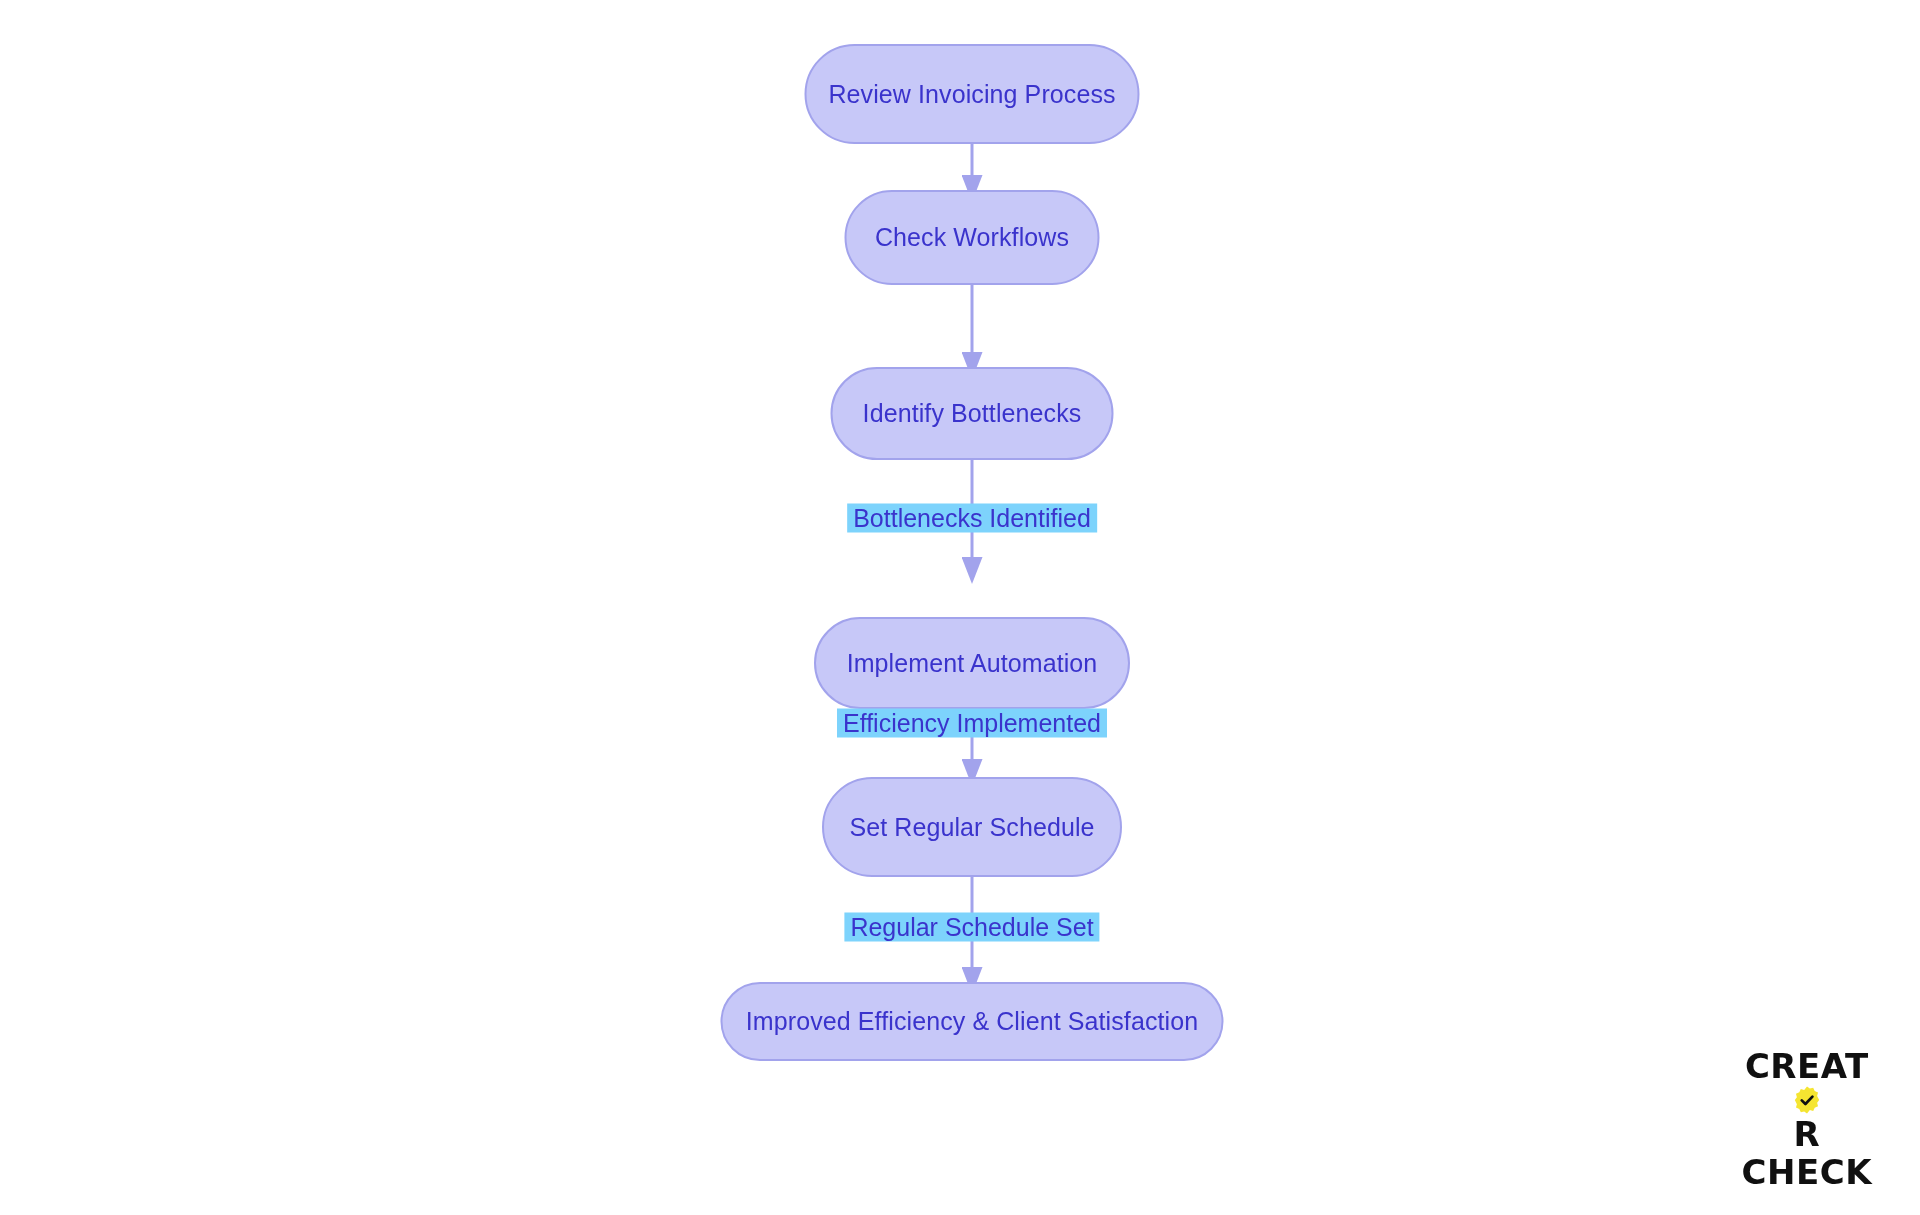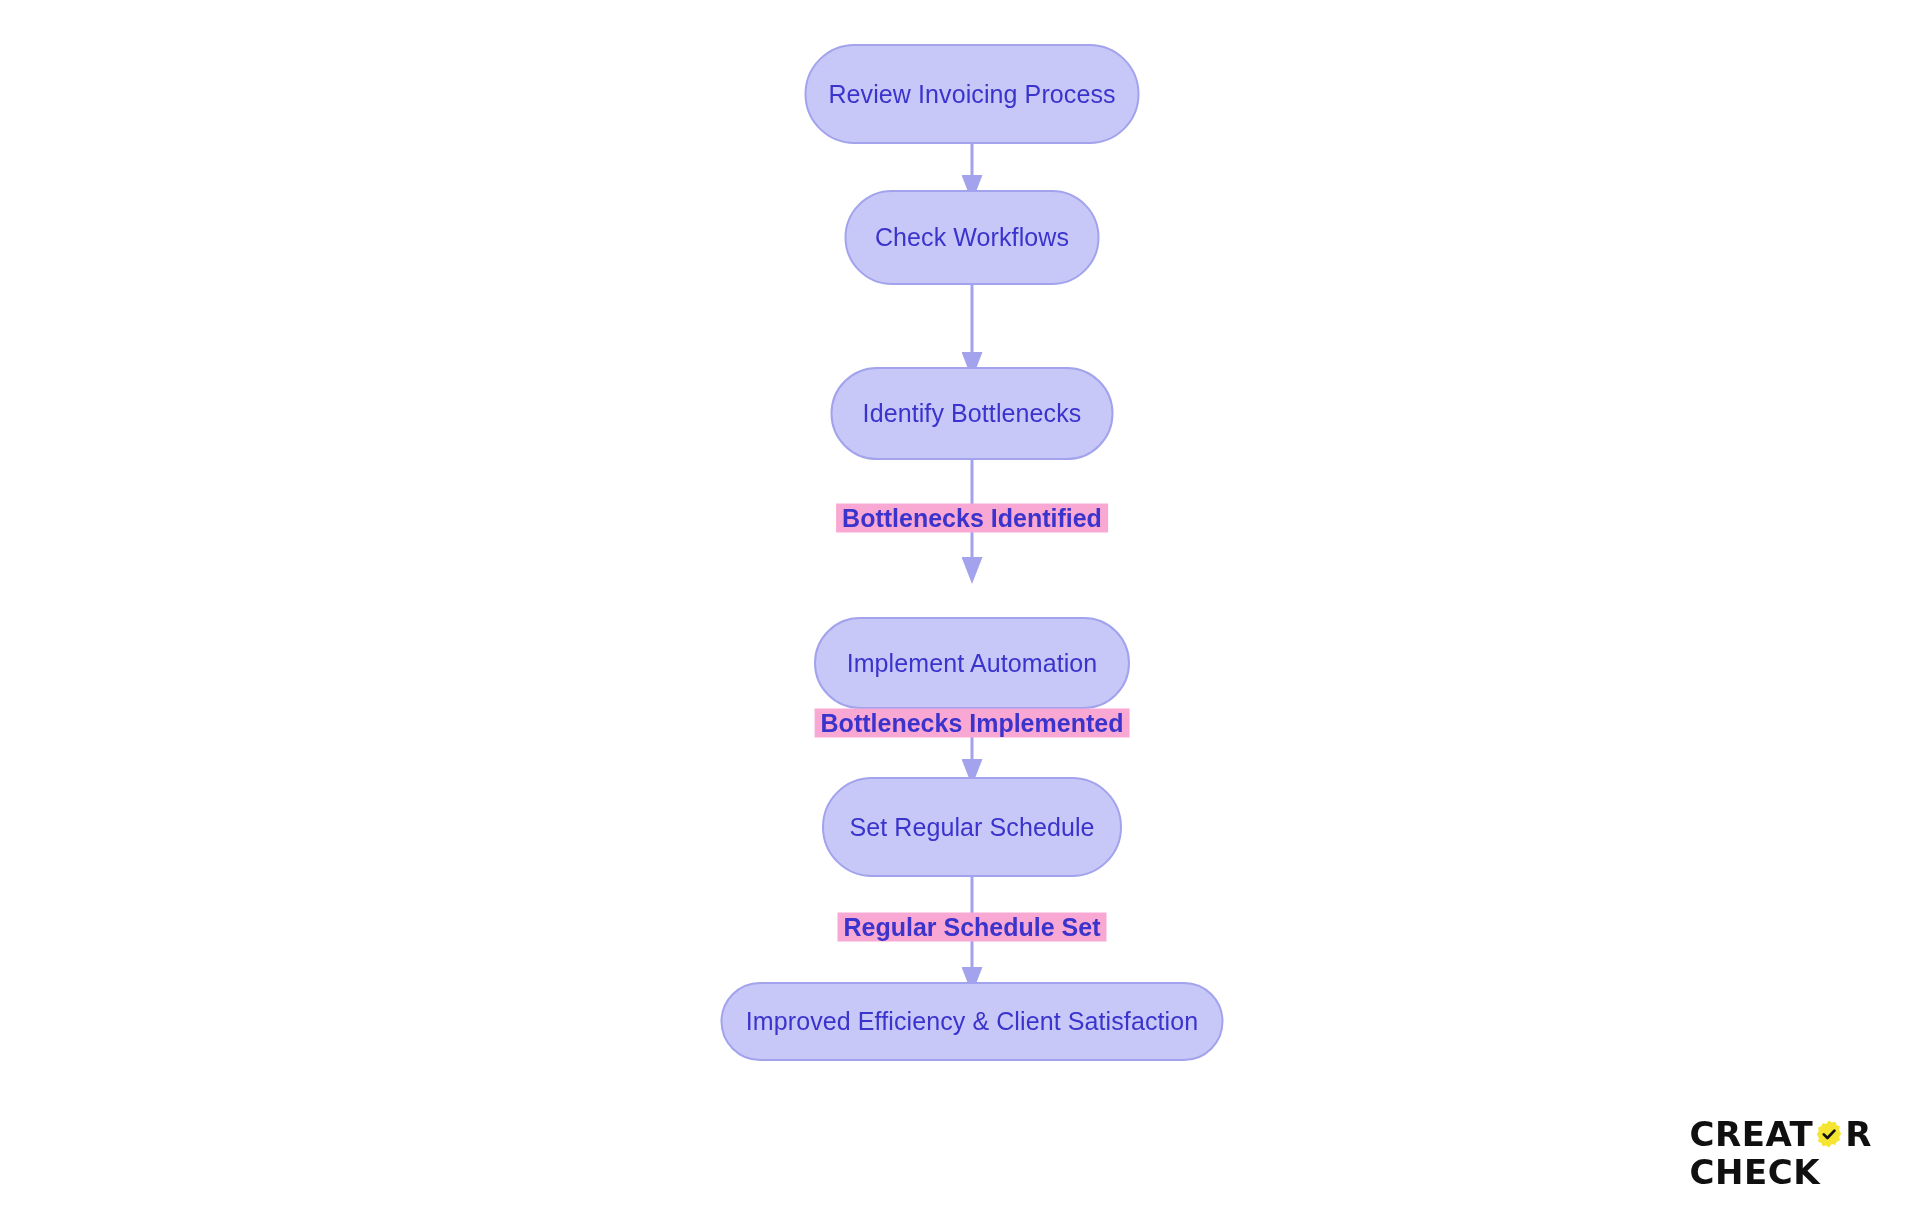--- a/index.html
+++ b/index.html
@@ -54,44 +54,45 @@
     line-height: 1;
   }
 
   
   .edge-label {
     position: absolute;
     z-index: 3;
     transform: translate(-50%, -50%);
     color: #3a33cc;
     font-size: 25px;
-    font-weight: 700;
+    font-weight: 400;
     white-space: nowrap;
     line-height: 1;
-    background: #f9a8d4;
+    background: #7dd3fc;
     padding: 2px 6px;
   }
 
   
   #watermark {
     position: absolute;
     right: 48px;
     bottom: 24px;
     z-index: 5;
     text-align: left;
   }
   .logo-line {
     display: flex;
     align-items: center;
     color: #101010;
     font-family: "DejaVu Sans", sans-serif;
     font-weight: 700;
     font-size: 34px;
     letter-spacing: 0.5px;
     line-height: 1.12;
+    flex-direction: column;
   }
   .logo-badge {
     position: relative;
     display: inline-block;
     width: 30px;
     height: 30px;
     margin: 0 1px;
     vertical-align: middle;
   }
   .logo-badge svg { display: block; }
@@ -128,21 +129,21 @@
   <div class="node" style="left:972px; top:367px; width:283px; height:93px;">
     <span class="node-label">Identify Bottlenecks</span>
   </div>
 
   <div class="edge-label" style="left:972px; top:518px;">Bottlenecks Identified</div>
 
   <div class="node" style="left:972px; top:573px; width:316px; height:92px;margin-top:44px;">
     <span class="node-label">Implement Automation</span>
   </div>
 
-  <div class="edge-label" style="left:972px; top:723px;">Bottlenecks Implemented</div>
+  <div class="edge-label" style="left:972px; top:723px;">Efficiency Implemented</div>
 
   <div class="node" style="left:972px; top:777px; width:300px; height:100px;">
     <span class="node-label">Set Regular Schedule</span>
   </div>
 
   <div class="edge-label" style="left:972px; top:927px;">Regular Schedule Set</div>
 
   <div class="node" style="left:972px; top:982px; width:503px; height:79px;">
     <span class="node-label">Improved Efficiency &amp; Client Satisfaction</span>
   </div>

